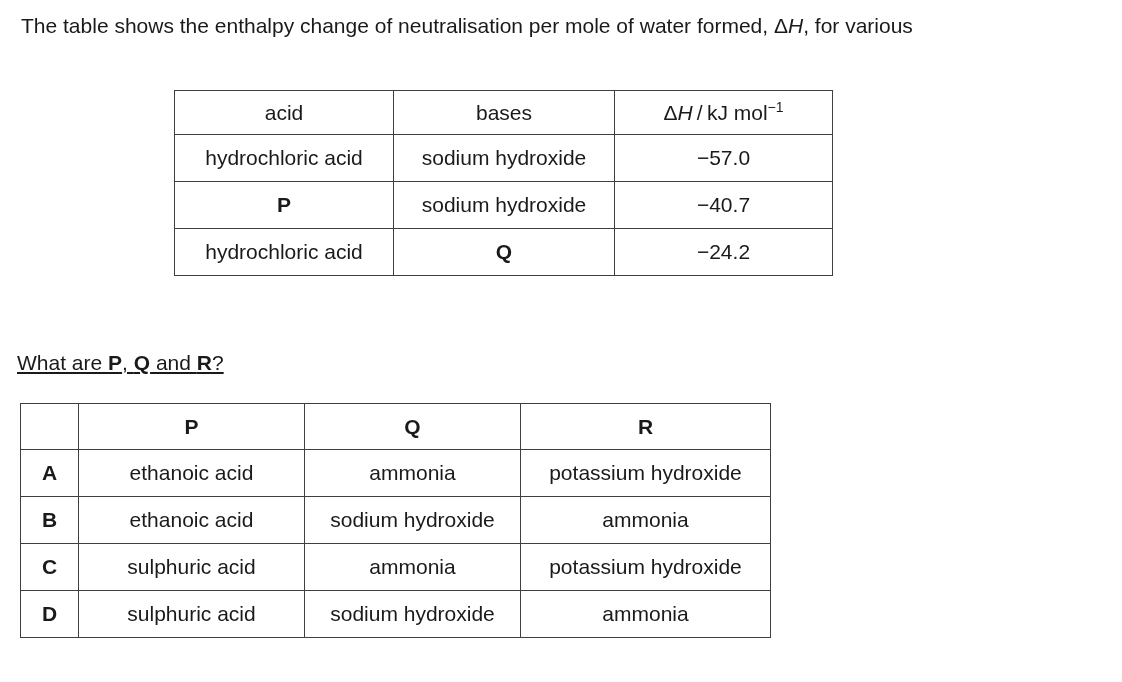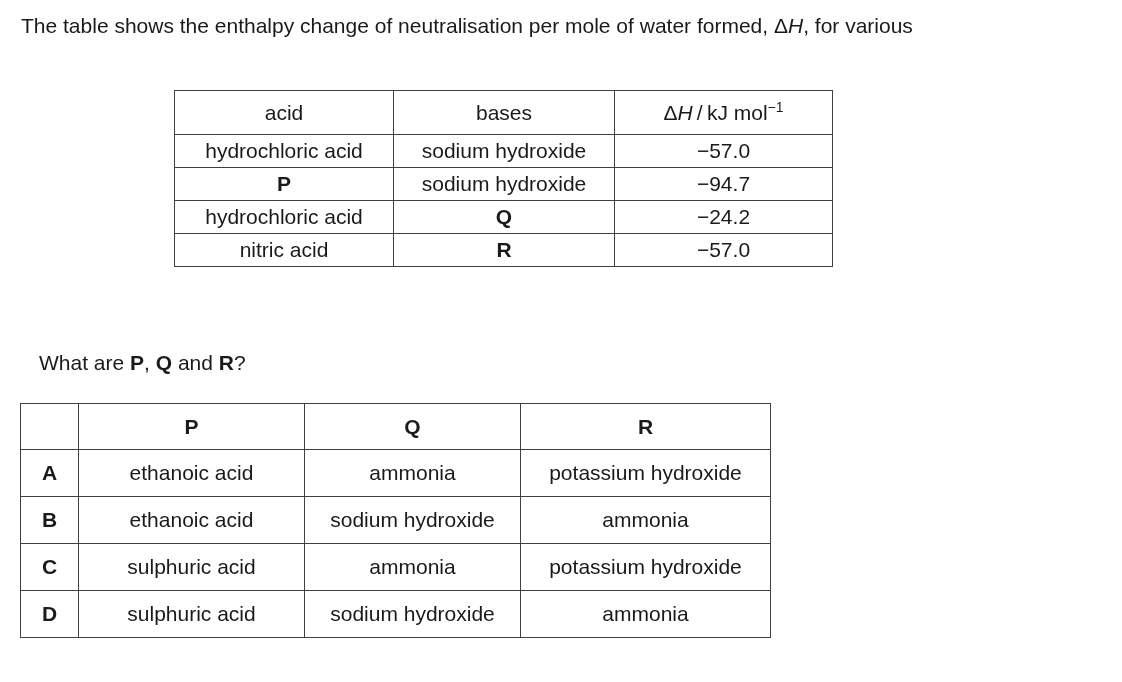--- a/index.html
+++ b/index.html
@@ -17,23 +17,24 @@
   }
   .intro {
     position: absolute;
     left: 21px;
     top: 12px;
     line-height: 27px;
     white-space: nowrap;
   }
   .question-line {
     position: absolute;
-    left: 39px;
+    left: 17px;
     top: 351px;
     white-space: nowrap;
+    text-decoration: underline;
   }
   table {
     position: absolute;
     border-collapse: collapse;
     table-layout: fixed;
   }
   td, th {
     border: 1px solid #3f3f3f;
     text-align: center;
     vertical-align: middle;
@@ -41,21 +42,21 @@
     font-weight: normal;
     padding: 0 6px;
     overflow: hidden;
     white-space: nowrap;
   }
   .enthalpy-table {
     left: 174px;
     top: 90px;
   }
   .enthalpy-table thead tr { height: 44px; }
-  .enthalpy-table tbody tr { height: 33px; }
+  .enthalpy-table tbody tr { height: 47px; }
   .options-table {
     left: 20px;
     top: 403px;
   }
   .options-table thead tr { height: 46px; }
   .options-table tbody tr { height: 47px; }
   .b { font-weight: bold; }
   sup {
     font-size: 14px;
     line-height: 0;
@@ -84,31 +85,26 @@
   </thead>
   <tbody>
     <tr>
       <td>hydrochloric acid</td>
       <td>sodium hydroxide</td>
       <td>−57.0</td>
     </tr>
     <tr>
       <td class="b">P</td>
       <td>sodium hydroxide</td>
-      <td>−94.7</td>
+      <td>−40.7</td>
     </tr>
     <tr>
       <td>hydrochloric acid</td>
       <td class="b">Q</td>
       <td>−24.2</td>
-    </tr>
-    <tr>
-      <td>nitric acid</td>
-      <td class="b">R</td>
-      <td>−57.0</td>
     </tr>
   </tbody>
 </table>
 
 <div class="question-line"><span>What are </span><span class="b">P</span><span>, </span><span class="b">Q</span><span> and </span><span class="b">R</span><span>?</span></div>
 
 <table class="options-table">
   <colgroup>
     <col style="width:58px">
     <col style="width:226px">

